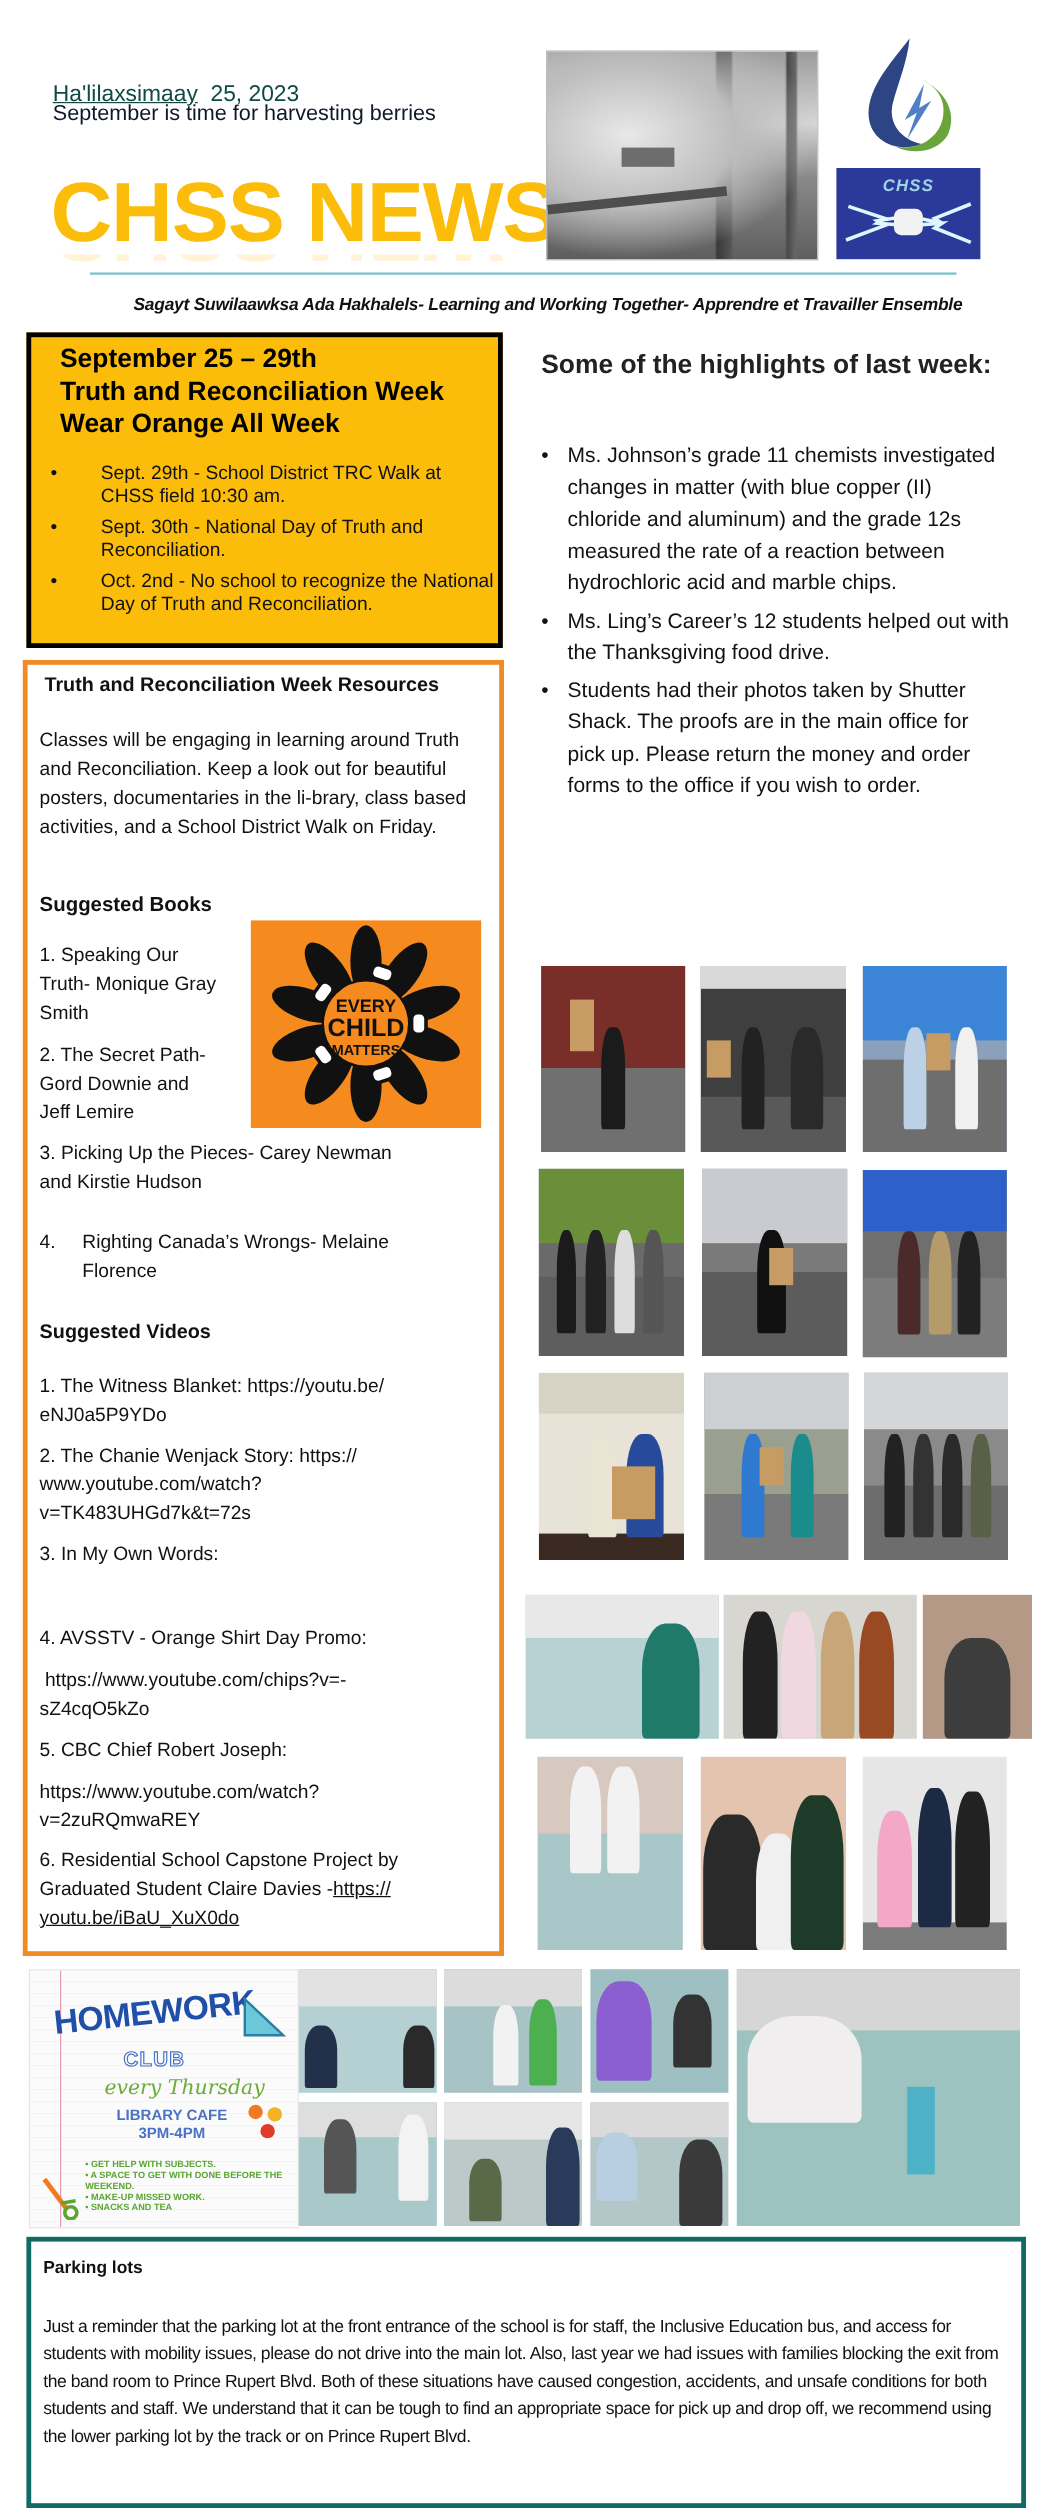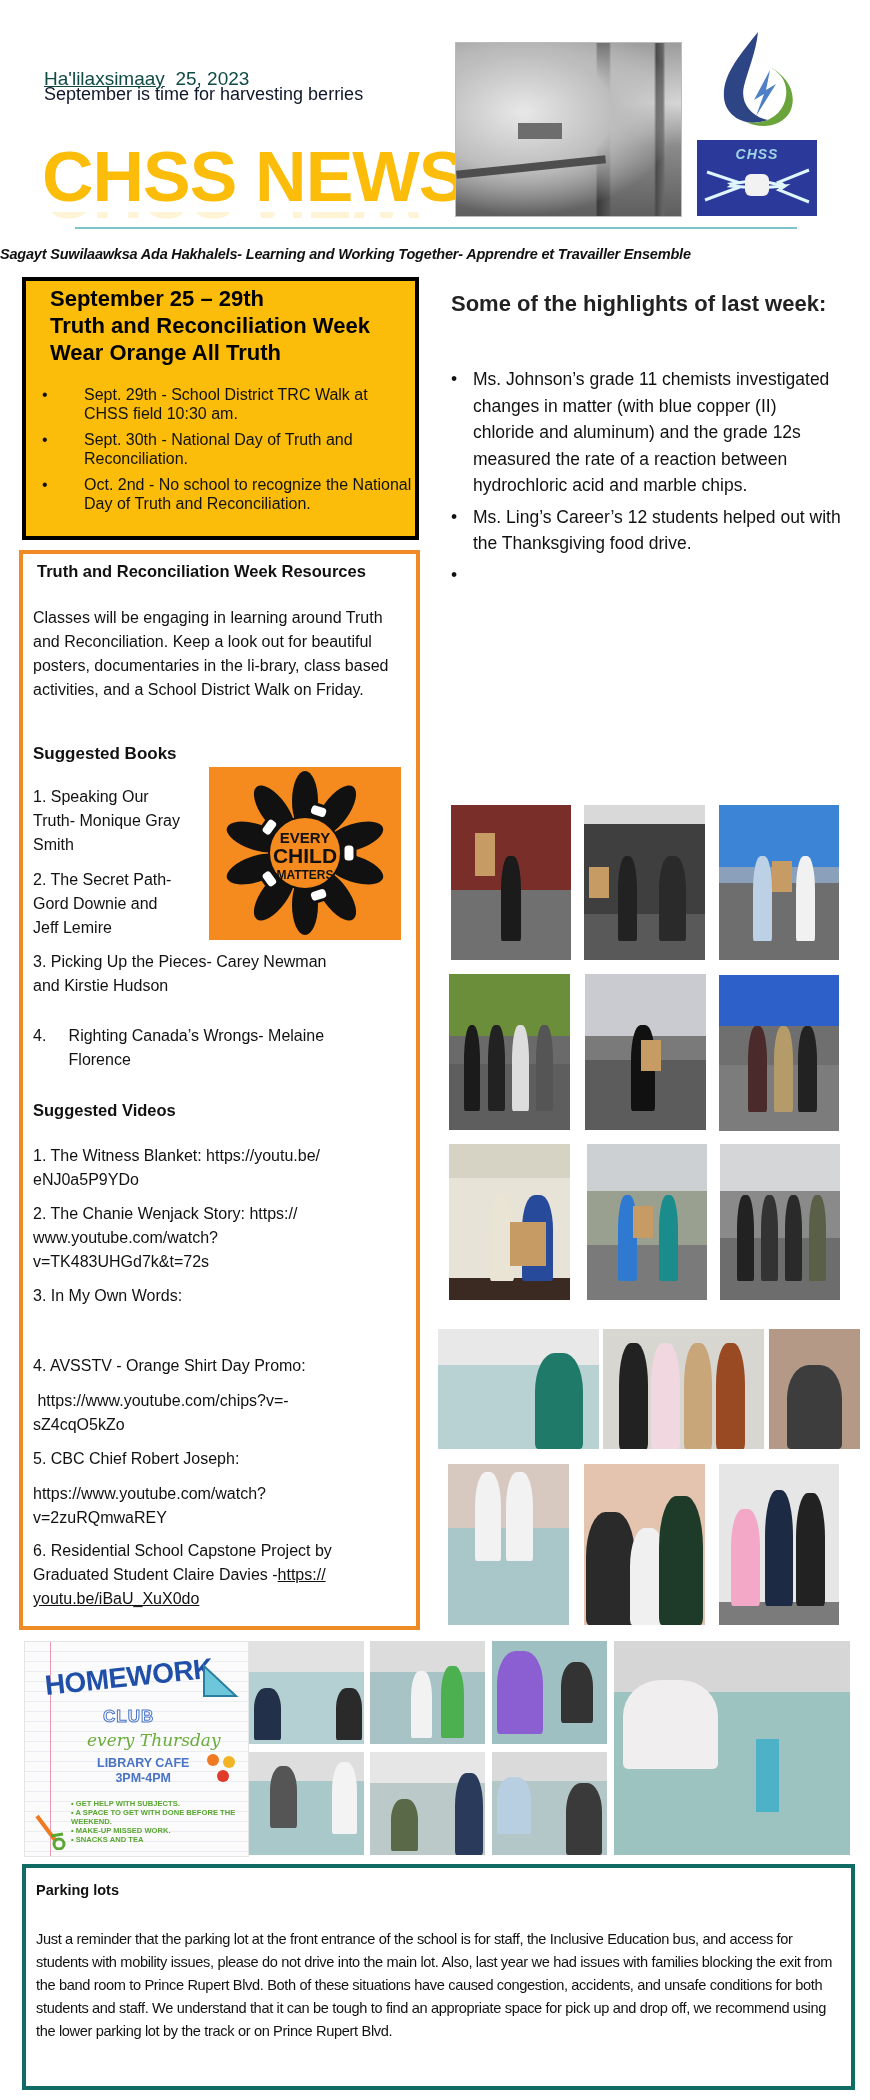--- a/index.html
+++ b/index.html
@@ -24,21 +24,21 @@
                     linear-gradient(90deg, transparent 88%, #4a4a4a 89%, #666 92%, transparent 93%),
                     linear-gradient(180deg, #9c9c9c 0%, #d6d6d6 35%, #8a8a8a 60%, #5e5e5e 100%);
                   border:1px solid #bbb; }
   .illustration .house { position:absolute; left:62px; top:80px; width:44px; height:16px; background:#6d6d6d; }
   .illustration .shore { position:absolute; left:0; top:120px; width:150px; height:8px; background:#4e4e4e; transform:rotate(-6deg); }
   .logo-drop { left:710px; top:30px; width:95px; height:100px; }
   .logo-chss { left:697px; top:140px; width:120px; height:76px; background:#2b3a9a; }
   .logo-chss .txt { position:absolute; left:0; right:0; top:6px; text-align:center; color:#9fd4e6;
                     font-weight:bold; font-size:14px; letter-spacing:1px; font-style:italic; }
   .header-rule { left:75px; top:227px; width:722px; height:2px; background:#7fc4cc; }
-  .motto { left:0; width:802px; top:246px; text-align:left; font-size:14.5px; font-weight:bold;
+  .motto { left:0; width:802px; top:246px; text-align:right; font-size:14.5px; font-weight:bold;
            font-style:italic; color:#111; white-space:nowrap; letter-spacing:-0.2px; }
 
   
   .event-box { left:22px; top:277px; width:389px; height:255px; background:#fbbd0a;
                border:4px solid #000; box-sizing:content-box; }
   .event-box h2 { margin:0; position:absolute; left:24px; top:4px; font-size:22px; line-height:27px;
                   font-weight:bold; color:#000; }
   .event-box ul { position:absolute; left:0; top:104px; margin:0; padding:0; list-style:none; width:389px; }
   .event-box li { position:relative; padding-left:58px; font-size:16px; line-height:19px; margin-bottom:7px; color:#111; }
   .event-box li .bullet { position:absolute; left:16px; top:0; font-size:16px; }
@@ -122,21 +122,21 @@
     <rect x="48" y="34" width="24" height="22" rx="6" fill="#f2f2f2"></rect>
   </svg>
 </div>
 <div class="abs header-rule"></div>
 <div class="abs motto">Sagayt Suwilaawksa Ada Hakhalels- Learning and Working Together- Apprendre et Travailler Ensemble</div>
 
 <div class="abs event-box">
   <h2>
     <span>September 25 – 29th</span><br>
     <span>Truth and Reconciliation Week</span><br>
-    <span>Wear Orange All Truth</span>
+    <span>Wear Orange All Week</span>
   </h2>
   <ul>
     <li><span class="bullet">•</span><span>Sept. 29th - School District TRC Walk at CHSS field 10:30 am.</span></li>
     <li><span class="bullet">•</span><span>Sept. 30th - National Day of Truth and Reconciliation.</span></li>
     <li><span class="bullet">•</span><span>Oct. 2nd - No school to recognize the National Day of Truth and Reconciliation.</span></li>
   </ul>
 </div>
 
 <div class="abs res-box">
   <div class="res-title">Truth and Reconciliation Week Resources</div>
@@ -196,21 +196,21 @@
   <div class="vid" style="top:928px"><span>https://www.youtube.com/watch?</span><br><span>v=2zuRQmwaREY</span></div>
   <div class="vid" style="top:985px">
     <span>6. Residential School Capstone Project by</span><br><span>Graduated Student Claire Davies -</span><u>https://</u><br><u>youtu.be/iBaU_XuX0do</u>
   </div>
 </div>
 
 <div class="abs hl-title">Some of the highlights of last week:</div>
 <ul class="abs hl-list">
   <li><span class="bullet">•</span><span>Ms. Johnson’s grade 11 chemists investigated changes in matter (with blue copper (II) chloride and aluminum) and the grade 12s measured the rate of a reaction between hydrochloric acid and marble chips.</span></li>
   <li><span class="bullet">•</span><span>Ms. Ling’s Career’s 12 students helped out with the Thanksgiving food drive.</span></li>
-  <li><span class="bullet">•</span></li>
+  <li><span class="bullet">•</span><span>Students had their photos taken by Shutter Shack.  The proofs are in the main office for pick up.  Please return the money and order forms to the office if you wish to order.</span></li>
 </ul>
 
 <div class="photo" style="left:451px;top:805px;width:120px;height:155px;background:#5b5b5b">
   <div class="sky" style="background:#7a2e2a;height:55%"></div>
     <div class="ground" style="background:#707070;height:45%"></div>
   <div class="fig" style="left:42%;background:#1b1b1b"></div>
     <div class="bag" style="left:20%;top:18%;height:28%"></div>
 </div>
 <div class="photo" style="left:584px;top:805px;width:121px;height:155px;background:#3f3f3f">
   <div class="sky" style="background:#d9d9d9;height:12%"></div>

